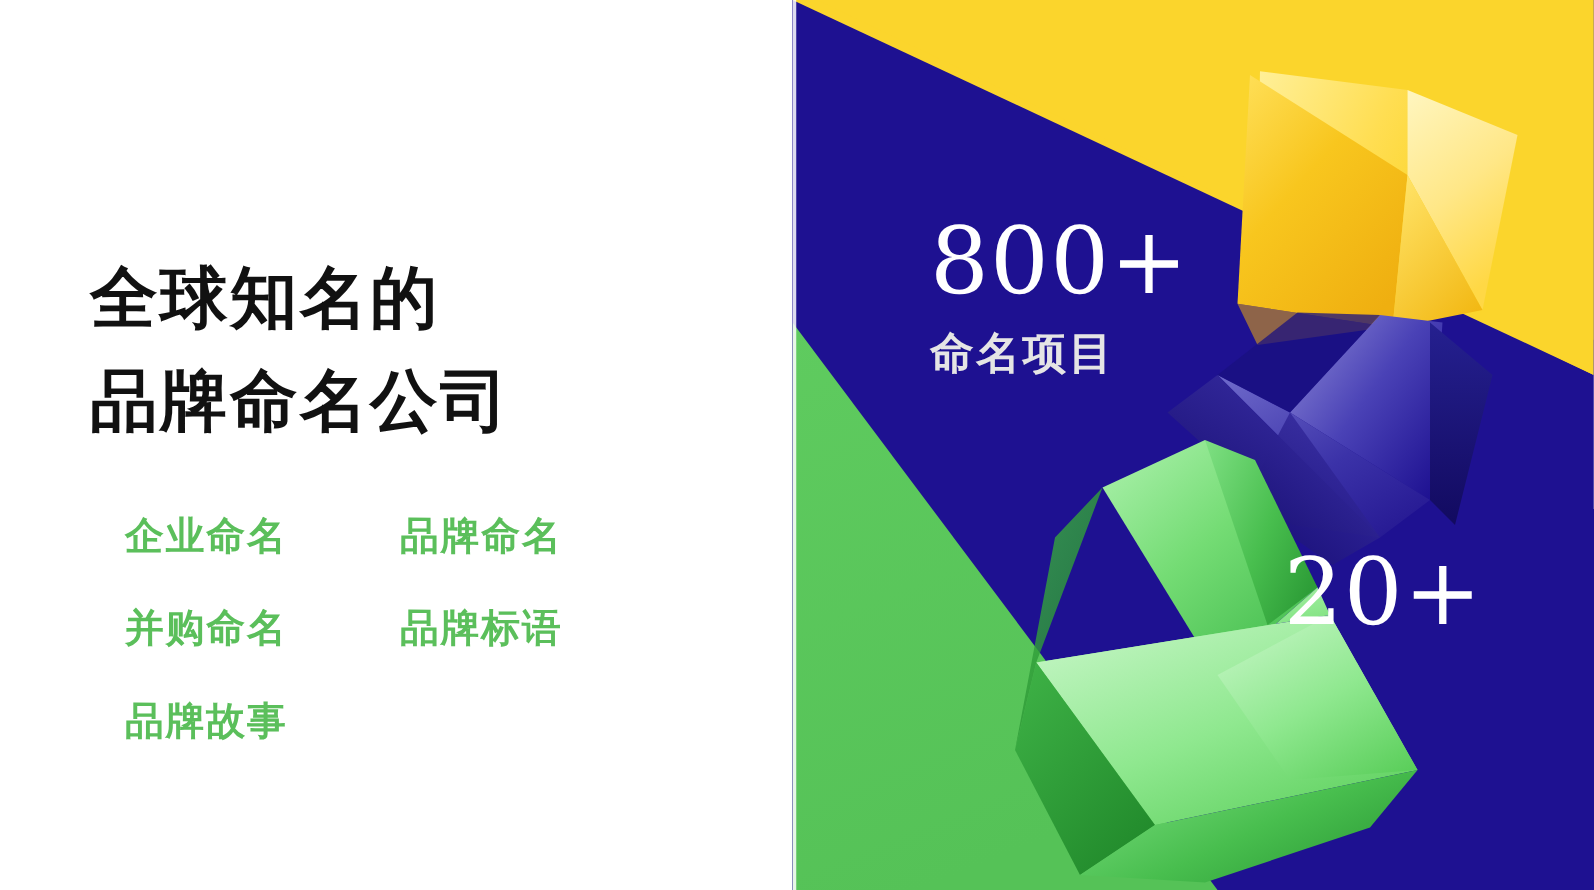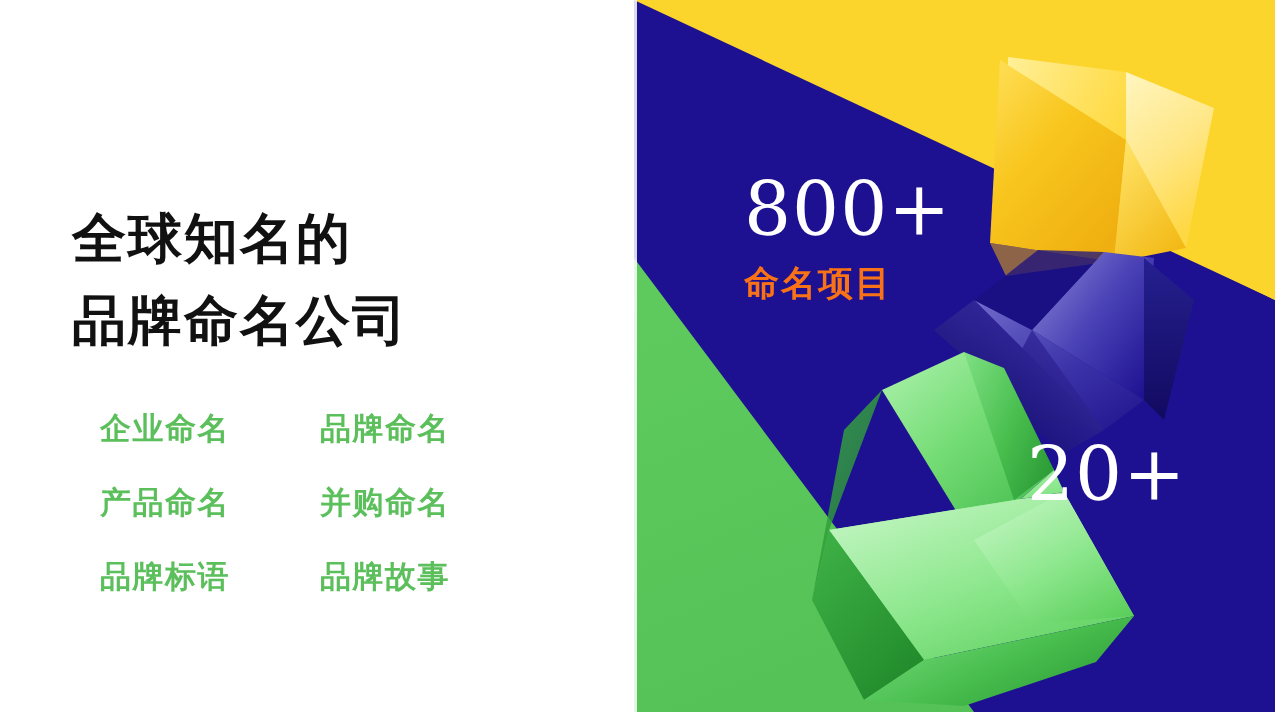--- a/index.html
+++ b/index.html
@@ -87,41 +87,40 @@
     color:#ffffff;
   }
   .stat-label{
     display:block;
     margin-top:20px;
     font-family:"DejaVu Sans","Liberation Sans",sans-serif;
     font-weight:700;
     font-size:35px;
     line-height:1;
     letter-spacing:2px;
-    color:#f97316;
+    color:#e5e5e5;
   }
   .stat-projects{ left:66px; top:172px;margin-left:44px; }
   .stat-industries{ left:393px; top:437px; }
 </style>
 </head>
 <body>
 
 <div class="poster">
 
   <div class="left-panel">
 
     <h1 class="headline">
       <span class="headline-line">全球知名的</span>
       <span class="headline-line">品牌命名公司</span>
     </h1>
 
     <div class="services">
       <span class="service-item">企业命名</span>
       <span class="service-item">品牌命名</span>
-      <span class="service-item">产品命名</span>
       <span class="service-item">并购命名</span>
       <span class="service-item">品牌标语</span>
       <span class="service-item">品牌故事</span>
     </div>
 
   </div>
 
   <div class="right-panel">
 
     <svg class="art-svg" viewBox="0 0 641 712" preserveAspectRatio="none">

